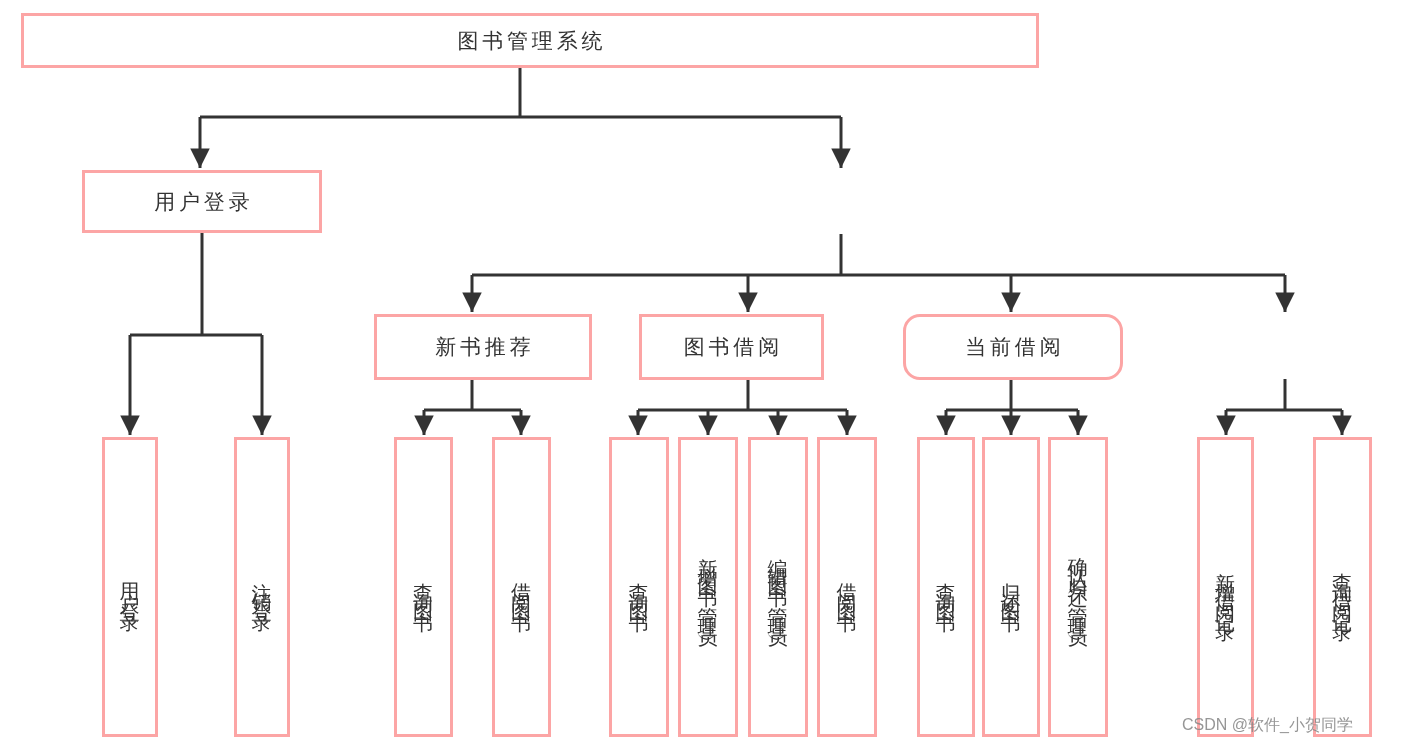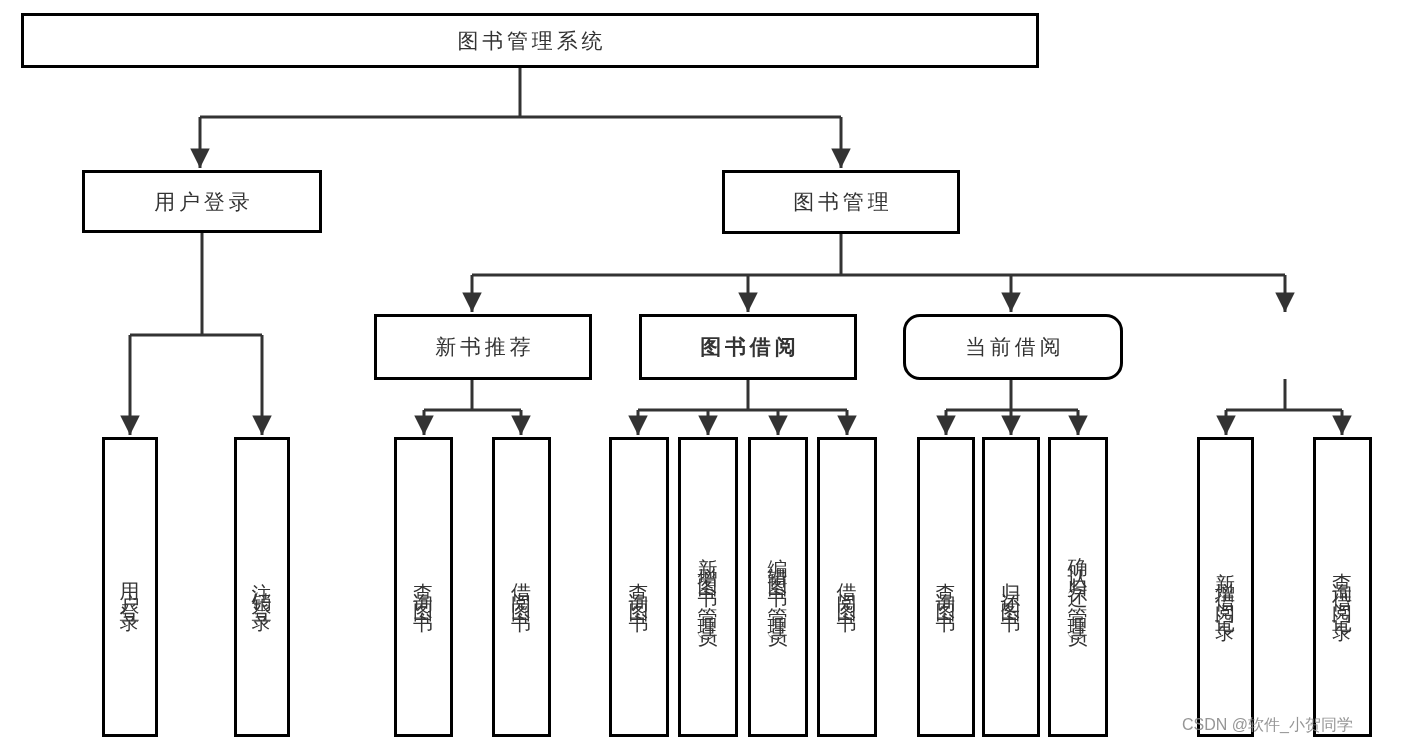--- a/index.html
+++ b/index.html
@@ -19,21 +19,21 @@
   .connectors {
     position: absolute;
     left: 0;
     top: 0;
     pointer-events: none;
   }
   .box {
     position: absolute;
     box-sizing: border-box;
     background: #ffffff;
-    border: 3px solid #000000;
+    border: 3px solid #fca5a5;
     display: flex;
     align-items: center;
     justify-content: center;
   }
   .box-h {
     font-size: 21px;
     letter-spacing: 0.18em;
     text-indent: 0.18em;
     white-space: nowrap;
   }
@@ -114,24 +114,23 @@
       <line x1="1078" y1="410" x2="1078" y2="435" marker-end="url(#arr)"></line>
 
       <line x1="1226" y1="410" x2="1226" y2="435" marker-end="url(#arr)"></line>
       <line x1="1342" y1="410" x2="1342" y2="435" marker-end="url(#arr)"></line>
     </g>
   </svg>
 
   <div class="box box-h" style="left:21px; top:13px; width:1018px; height:55px;">图书管理系统</div>
 
   <div class="box box-h" style="left:82px; top:170px; width:240px; height:63px;">用户登录</div>
-  <div class="box box-h" style="left:722px; top:170px; width:238px; height:64px;">图书管理</div>
 
   <div class="box box-h" style="left:374px; top:314px; width:218px; height:66px;">新书推荐</div>
-  <div class="box box-h" style="left:639px; top:314px; width:218px; height:66px;font-weight:bold;">图书借阅</div>
+  <div class="box box-h" style="left:639px; top:314px; width:185px; height:66px;">图书借阅</div>
   <div class="box box-h" style="left:903px; top:314px; width:220px; height:66px;border-radius:17px;">当前借阅</div>
 
   <div class="box box-v" style="left:102px; width:56px;">
     <span class="vtext">用户登录</span>
   </div>
   <div class="box box-v" style="left:234px; width:56px;">
     <span class="vtext">注销登录</span>
   </div>
 
   <div class="box box-v" style="left:394px; width:59px;">

